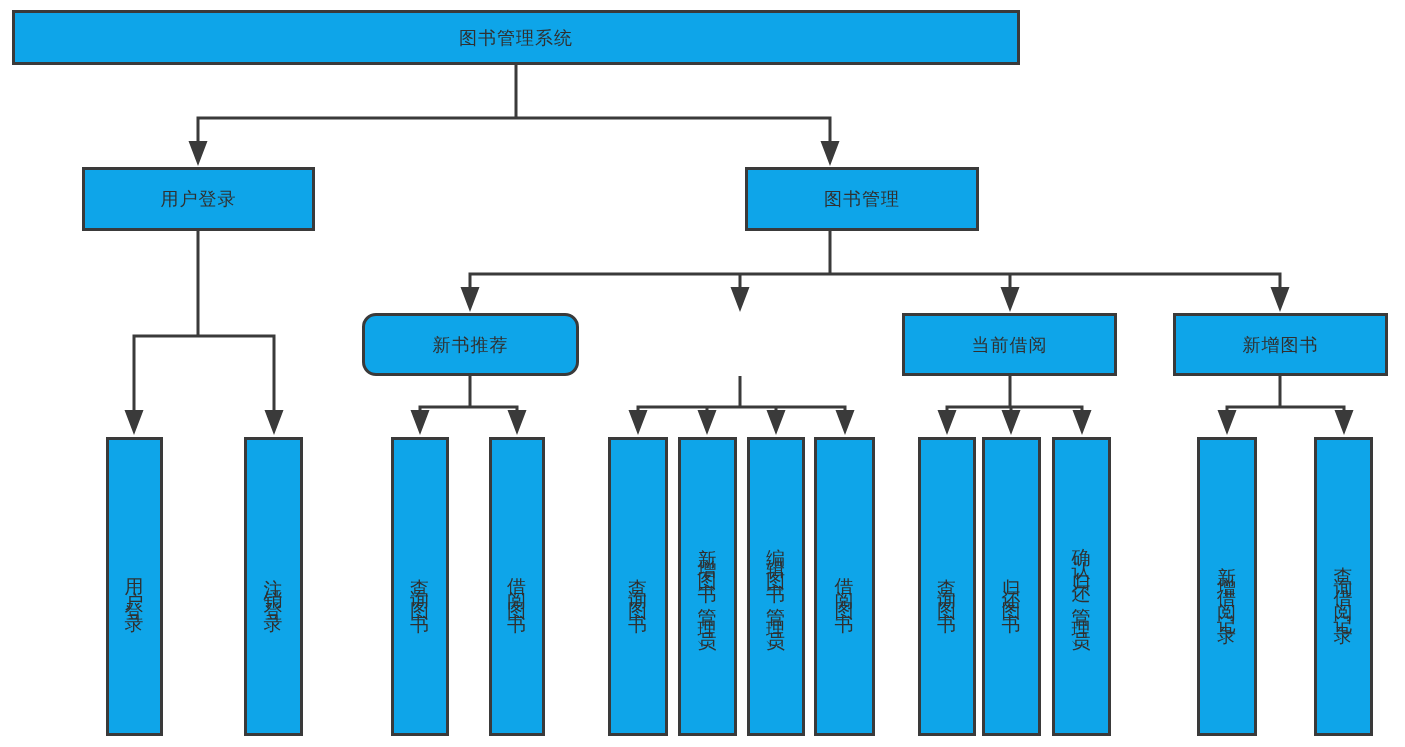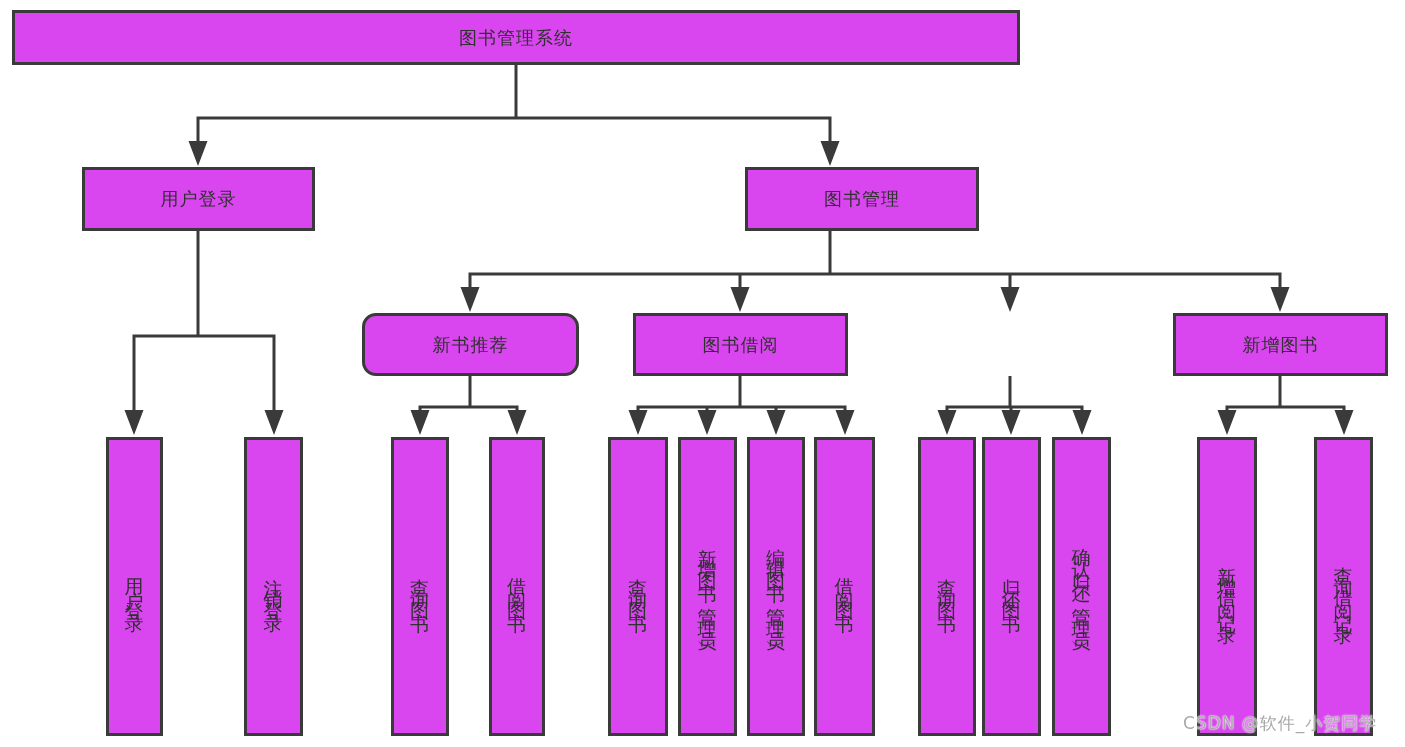--- a/index.html
+++ b/index.html
@@ -19,21 +19,21 @@
     position: absolute;
     left: 0;
     top: 0;
     width: 1405px;
     height: 747px;
     pointer-events: none;
   }
   .box {
     position: absolute;
     box-sizing: border-box;
-    background: #d946ef;
+    background: #0ea5e9;
     border: 3px solid #3a3a3a;
     display: flex;
     align-items: center;
     justify-content: center;
     color: #303030;
     z-index: 2;
   }
   .hbox {
     font-size: 18px;
     letter-spacing: 1px;
@@ -83,36 +83,35 @@
          M1072.5 410 L1091.5 410 L1082 435 Z
          M1217.5 410 L1236.5 410 L1227 435 Z M1334.5 410 L1353.5 410 L1344 435 Z"></path>
   </svg>
 
   <div class="box hbox" style="left:12px; top:10px; width:1008px; height:55px;">图书管理系统</div>
 
   <div class="box hbox" style="left:82px; top:167px; width:233px; height:64px;">用户登录</div>
   <div class="box hbox" style="left:713px; top:167px; width:234px; height:64px;margin-left:32px;">图书管理</div>
 
   <div class="box hbox" style="left:362px; top:313px; width:217px; height:63px;border-radius:14px;">新书推荐</div>
-  <div class="box hbox" style="left:633px; top:313px; width:215px; height:63px;">图书借阅</div>
+  <div class="box hbox" style="left:902px; top:313px; width:215px; height:63px;">当前借阅</div>
   <div class="box hbox" style="left:1173px; top:313px; width:215px; height:63px;">新增图书</div>
 
   <div class="box vbox" style="left:106px; top:437px; width:57px; height:299px;">用户登录</div>
   <div class="box vbox" style="left:244px; top:437px; width:59px; height:299px;">注销登录</div>
 
   <div class="box vbox" style="left:391px; top:437px; width:58px; height:299px;">查询图书</div>
   <div class="box vbox" style="left:489px; top:437px; width:56px; height:299px;">借阅图书</div>
 
   <div class="box vbox" style="left:608px; top:437px; width:60px; height:299px;">查询图书</div>
   <div class="box vbox" style="left:678px; top:437px; width:59px; height:299px;">新增图书（管理员）</div>
   <div class="box vbox" style="left:747px; top:437px; width:58px; height:299px;">编辑图书（管理员）</div>
   <div class="box vbox" style="left:814px; top:437px; width:61px; height:299px;">借阅图书</div>
 
   <div class="box vbox" style="left:918px; top:437px; width:58px; height:299px;">查询图书</div>
   <div class="box vbox" style="left:982px; top:437px; width:59px; height:299px;">归还图书</div>
   <div class="box vbox" style="left:1052px; top:437px; width:59px; height:299px;">确认归还（管理员）</div>
 
   <div class="box vbox" style="left:1197px; top:437px; width:60px; height:299px;">新增借阅记录</div>
   <div class="box vbox" style="left:1314px; top:437px; width:59px; height:299px;">查询借阅记录</div>
 
-  <div class="watermark" style="left:1183px; top:712px;">CSDN @软件_小贺同学</div>
 
 </div>
 
 </body></html>

